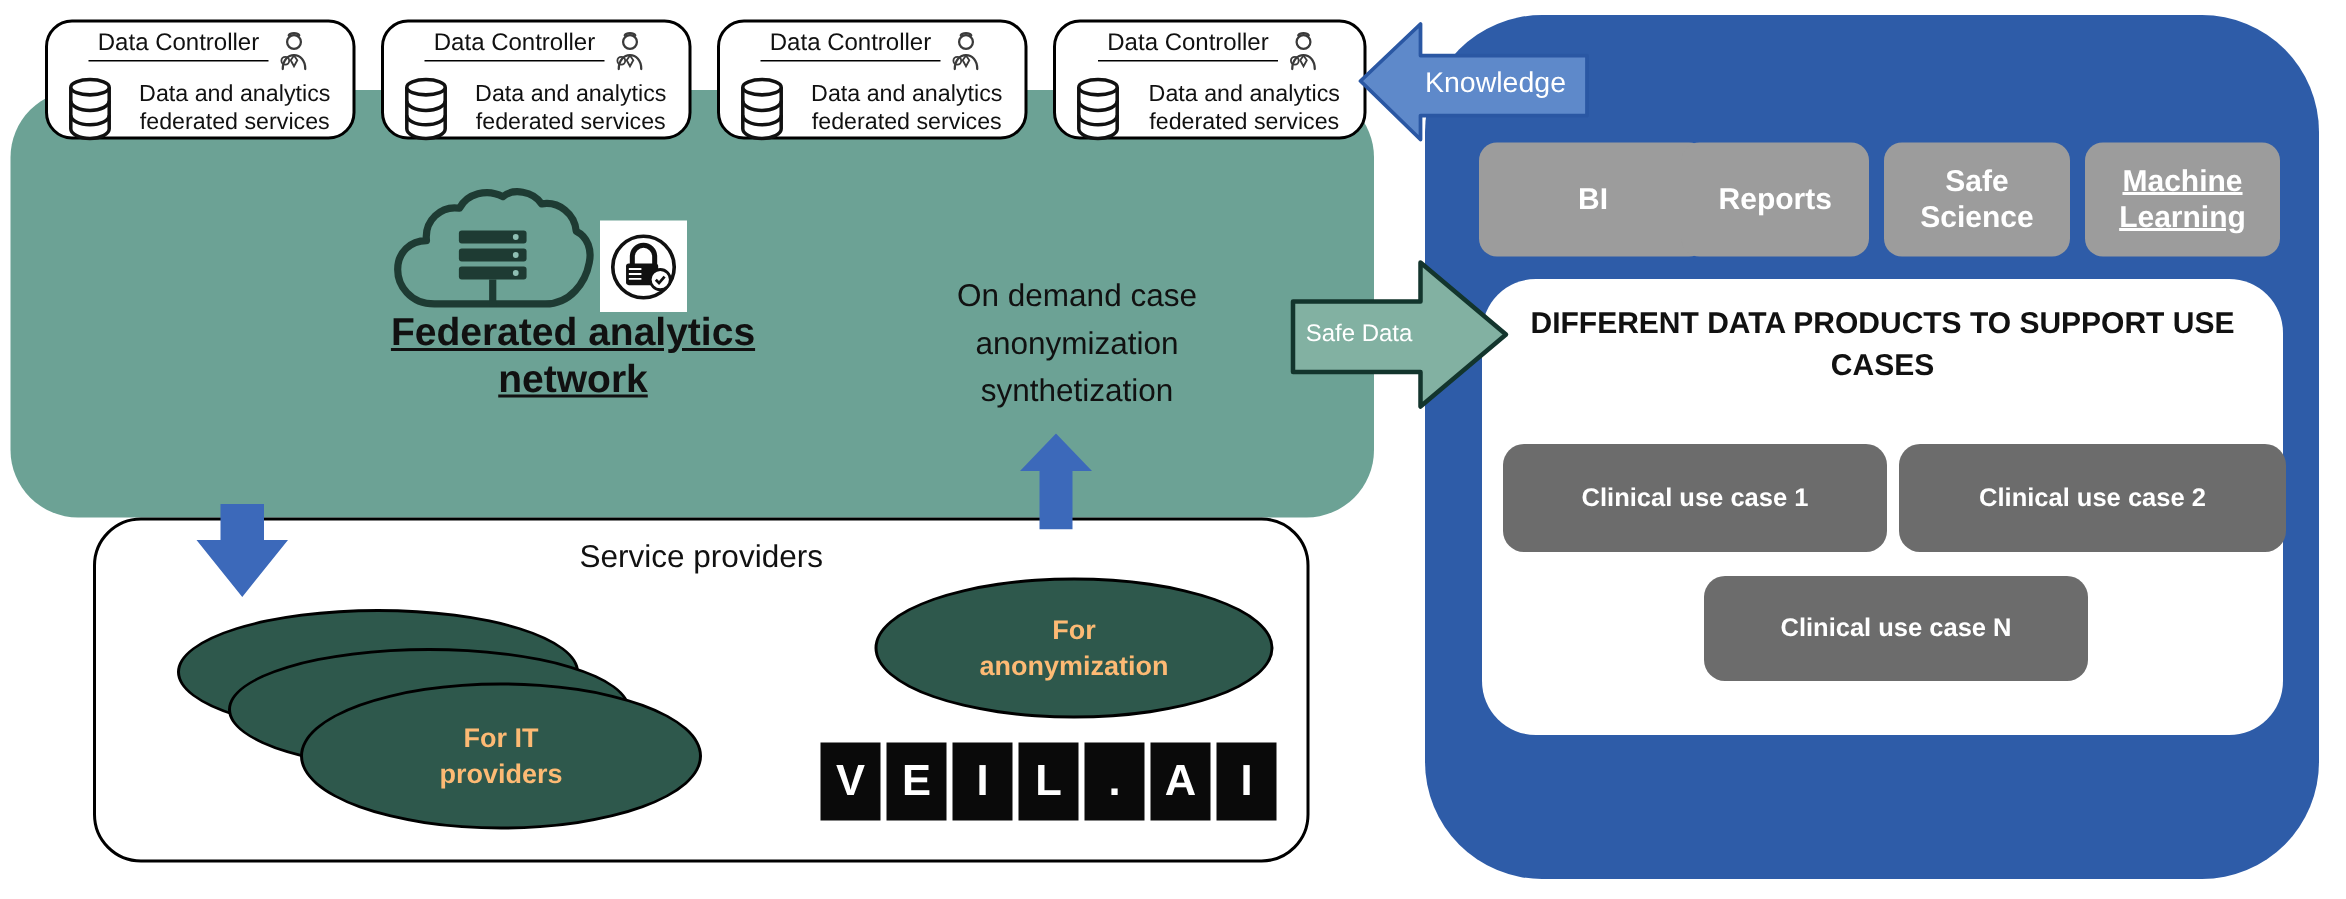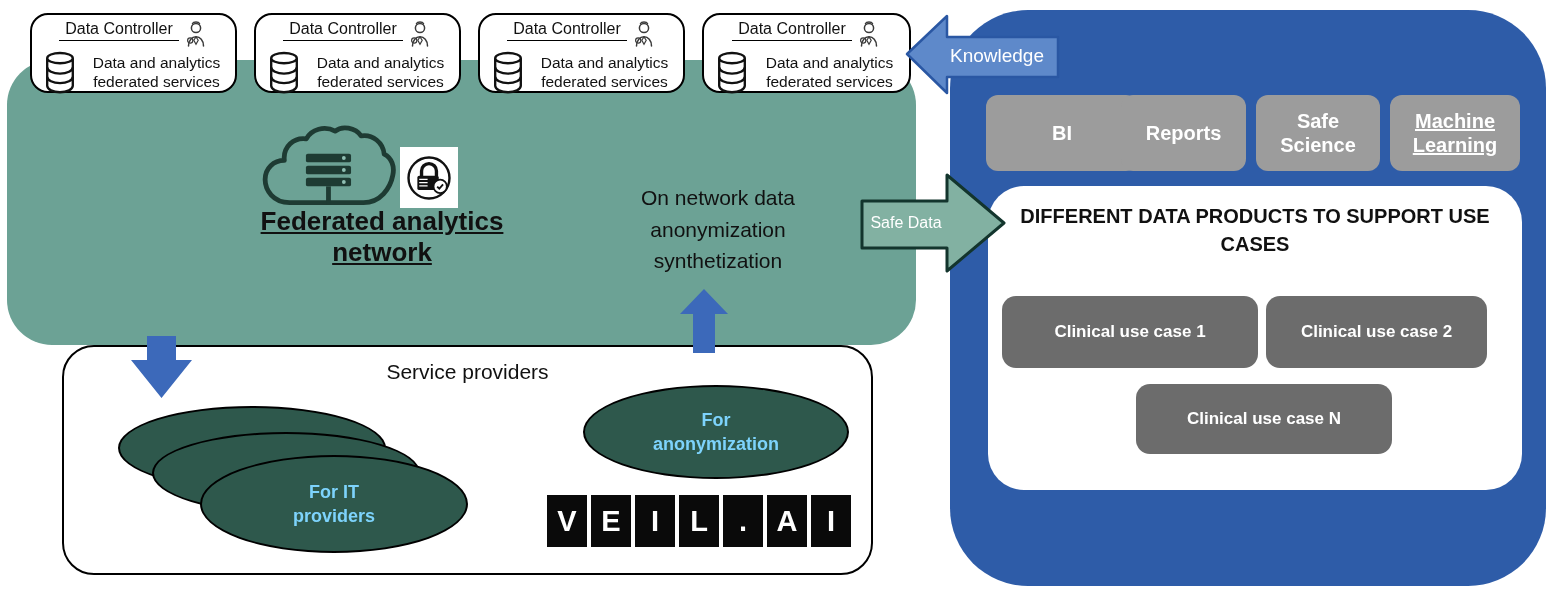--- a/index.html
+++ b/index.html
@@ -33,21 +33,21 @@
 
   
   .sp-box { left:62px; top:345px; width:811px; height:230px; background:#fff;
     border:2.5px solid #000; border-radius:32px; z-index:2; }
   .sp-title { left:62px; top:360px; width:811px; font-size:21px; text-align:center; z-index:3; }
   .ellipse { border:2px solid #000; border-radius:50%; background:var(--green-ellipse); z-index:3; }
   .e1 { left:118px; top:406px; width:268px; height:84px; }
   .e2 { left:152px; top:432px; width:268px; height:82px; }
   .e3 { left:200px; top:455px; width:268px; height:98px; }
   .e-anon { left:583px; top:385px; width:266px; height:94px; }
-  .ellipse-label { width:100%; height:100%; color:#7dd3fc; font-weight:bold; font-size:18px; line-height:1.35; }
+  .ellipse-label { width:100%; height:100%; color:#fdba74; font-weight:bold; font-size:18px; line-height:1.35; }
 
   .veil { left:547px; top:495px; display:flex; gap:4px; z-index:3; }
   .veil-cell { width:40px; height:52px; background:#0a0a0a; color:#fff; font-weight:bold;
     font-size:29px; display:flex; align-items:center; justify-content:center; }
 
   
   .arrow-svg { z-index:4; }
   .k-label { left:941px; top:36px; width:112px; height:40px; color:#fff; font-size:19px; z-index:5; }
   .sd-label { left:864px; top:202px; width:84px; height:42px; color:#fff; font-size:16px; z-index:5; }
 
@@ -56,21 +56,21 @@
     background:var(--blue-panel); border-radius:78px; z-index:1; }
   .tool-btn { top:95px; height:76px; background:var(--gray-button); border-radius:12px;
     color:#fff; font-weight:bold; font-size:20px; line-height:1.2; z-index:2; padding:0 6px; }
   .white-panel { left:988px; top:186px; width:534px; height:304px; background:#fff;
     border-radius:36px; z-index:2; }
   .dp-title { left:1008px; top:202px; width:494px; font-size:20px; font-weight:bold;
     text-align:center; line-height:1.4; z-index:3; }
   .uc-box { background:var(--gray-usecase); border-radius:14px; color:#fff;
     font-weight:bold; font-size:17px; z-index:3; }
   .uc1 { left:1002px; top:296px; width:256px; height:72px; }
-  .uc2 { left:1266px; top:296px; width:221px; height:72px; }
+  .uc2 { left:1266px; top:296px; width:258px; height:72px; }
   .ucN { left:1136px; top:384px; width:256px; height:70px; }
 </style>
 </head>
 <body>
 
 <div class="canvas">
 
   <div class="abs teal-box"></div>
 
   <div class="abs dc-box" style="left:30px;">
@@ -186,21 +186,21 @@
       <path d="M21 27 v-5.5 a8 8 0 0 1 16 0 V27" fill="none" stroke="#111" stroke-width="3.6"></path>
       <rect x="16.5" y="26.5" width="23" height="15.5" rx="2" fill="#111"></rect>
       <path d="M18.5 30.5 h9 M18.5 34 h9 M18.5 37.5 h9" stroke="#fff" stroke-width="1.4"></path>
       <circle cx="41" cy="38" r="7.2" fill="#fff" stroke="#111" stroke-width="2"></circle>
       <path d="M37.8 38.2 l2.3 2.3 l4-4.6" fill="none" stroke="#111" stroke-width="2"></path>
     </svg>
   </div>
 
   <div class="abs fan-title ml">Federated analytics
 network</div>
-  <div class="abs on-demand ml">On network data
+  <div class="abs on-demand ml">On demand case
 anonymization
 synthetization</div>
 
   <div class="abs sp-box"></div>
   <div class="abs sp-title">Service providers</div>
 
   <div class="abs ellipse e1"></div>
   <div class="abs ellipse e2"></div>
   <div class="abs ellipse e3">
     <div class="ellipse-label center ml">For IT

